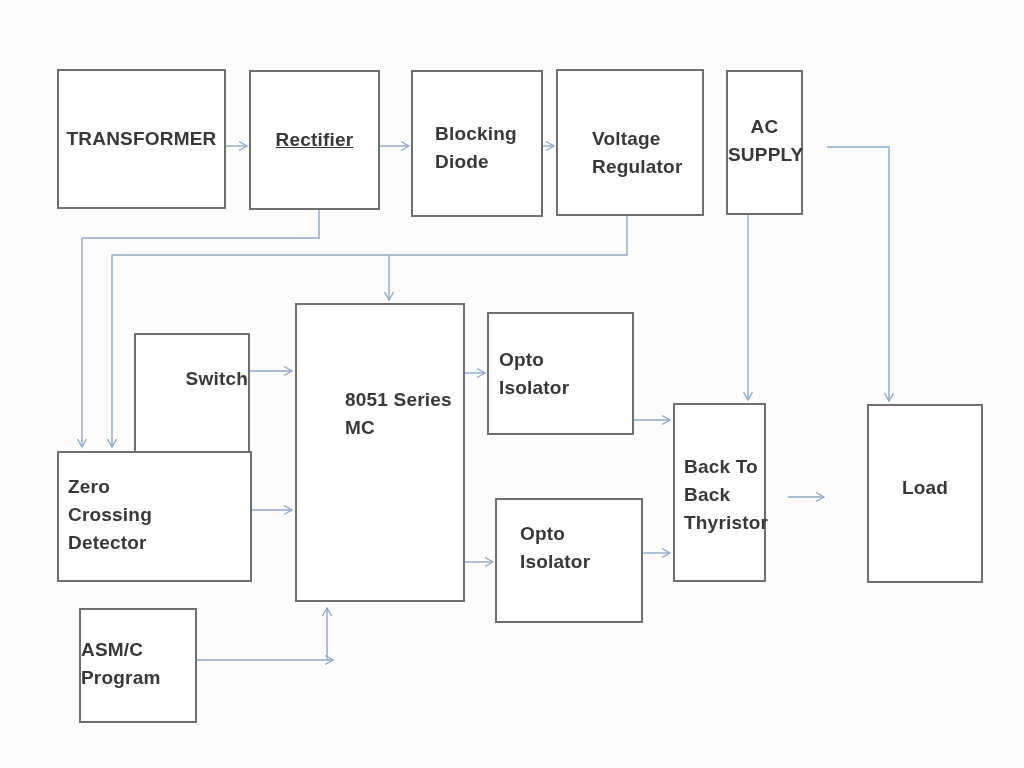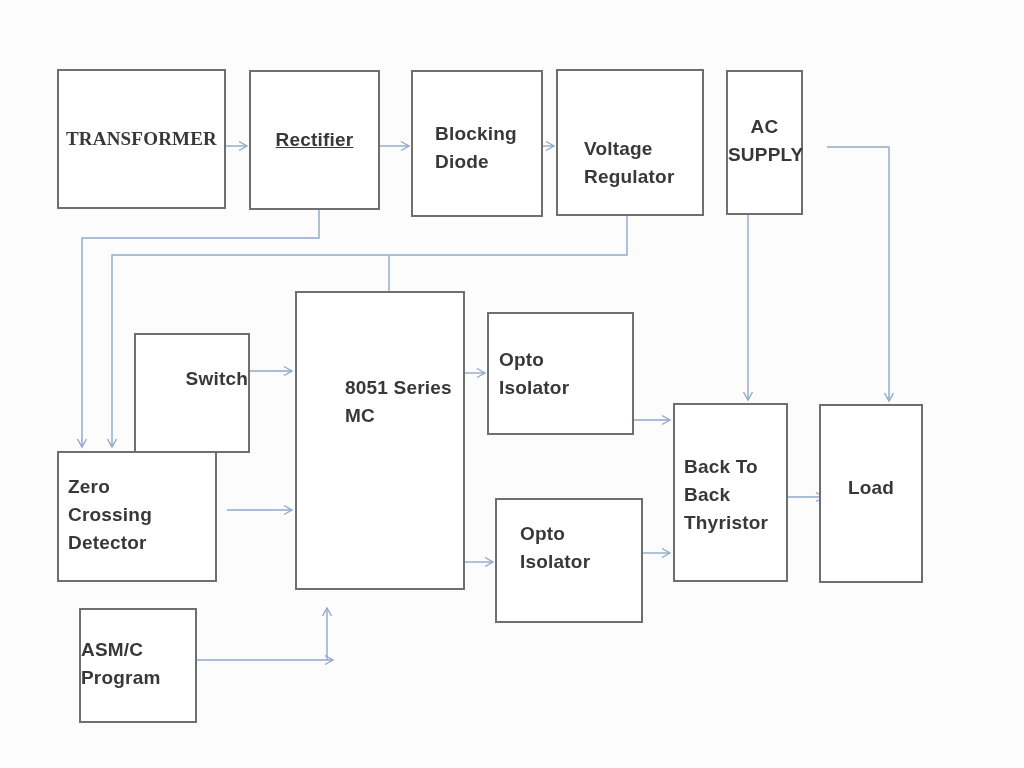--- a/index.html
+++ b/index.html
@@ -73,88 +73,88 @@
       <polyline points="634,420 670,420" marker-end="url(#arrowhead)"></polyline>
       <polyline points="643,553 670,553" marker-end="url(#arrowhead)"></polyline>
       <polyline points="788,497 824,497" marker-end="url(#arrowhead)"></polyline>
       <polyline points="748,215 748,400" marker-end="url(#arrowhead)"></polyline>
       <polyline points="827,147 889,147 889,401" marker-end="url(#arrowhead)"></polyline>
       <polyline points="197,660 333,660" marker-end="url(#arrowhead)"></polyline>
       <polyline points="327,660 327,608" marker-end="url(#arrowhead)"></polyline>
     </svg>
 
 <div class="block center" style="left: 57px; top: 69px; width: 169px; height: 140px;">
-      <div class="label" style="top: 0px; font-family: Liberation Serif, serif;">
+      <div class="label" style="top: 0px;">
         <span class="line">TRANSFORMER</span>
       </div>
     </div>
     <div class="block center" style="left: 249px; top: 70px; width: 131px; height: 140px;">
       <div class="label" style="top: 0px; text-decoration: underline;">
         <span class="line">Rectifier</span>
       </div>
     </div>
     <div class="block" style="left: 411px; top: 70px; width: 132px; height: 147px;">
       <div class="label" style="top: 4px; padding-left: 10px; margin-left: 12px;">
         <span class="line">Blocking</span>
         <span class="line">Diode</span>
       </div>
     </div>
     <div class="block" style="left: 556px; top: 69px; width: 148px; height: 147px;">
-      <div class="label" style="top: 20px; padding-left: 26px;">
+      <div class="label" style="top: 10px; padding-left: 34px;">
         <span class="line">Voltage</span>
         <span class="line">Regulator</span>
       </div>
     </div>
     <div class="block center" style="left: 726px; top: 70px; width: 77px; height: 145px;">
       <div class="label" style="top: -2px;">
         <span class="line">AC</span>
         <span class="line">SUPPLY</span>
       </div>
     </div>
     <div class="block center" style="left: 134px; top: 333px; width: 116px; height: 120px; align-items: flex-end;">
       <div class="label" style="top: -14px;">
         <span class="line">Switch</span>
       </div>
     </div>
-    <div class="block" style="left: 295px; top: 291px; width: 170px; height: 299px;">
+    <div class="block" style="left: 295px; top: 303px; width: 170px; height: 299px;">
       <div class="label" style="top: -39px; padding-left: 48px;">
         <span class="line">8051 Series</span>
         <span class="line">MC</span>
       </div>
     </div>
     <div class="block" style="left: 487px; top: 312px; width: 147px; height: 123px;">
       <div class="label" style="top: 0px; padding-left: 10px;">
         <span class="line">Opto</span>
         <span class="line">Isolator</span>
       </div>
     </div>
     <div class="block" style="left: 495px; top: 498px; width: 148px; height: 125px;">
       <div class="label" style="top: -13px; padding-left: 23px;">
         <span class="line">Opto</span>
         <span class="line">Isolator</span>
       </div>
     </div>
-    <div class="block" style="left: 57px; top: 451px; width: 160px; height: 131px;">
+    <div class="block" style="left: 57px; top: 451px; width: 195px; height: 131px;">
       <div class="label" style="top: -2px; padding-left: 9px;">
         <span class="line">Zero</span>
         <span class="line">Crossing</span>
         <span class="line">Detector</span>
       </div>
     </div>
     <div class="block" style="left: 79px; top: 608px; width: 118px; height: 115px;">
       <div class="label" style="top: -2px; ">
         <span class="line">ASM/C</span>
         <span class="line">Program</span>
       </div>
     </div>
-    <div class="block" style="left: 673px; top: 403px; width: 115px; height: 179px;">
+    <div class="block" style="left: 673px; top: 403px; width: 93px; height: 179px;">
       <div class="label" style="top: 2px; padding-left: 9px;">
         <span class="line">Back To</span>
         <span class="line">Back</span>
         <span class="line">Thyristor</span>
       </div>
     </div>
-    <div class="block center" style="left: 819px; top: 404px; width: 104px; height: 179px;">
+    <div class="block center" style="left: 867px; top: 404px; width: 116px; height: 179px;">
       <div class="label" style="top: -6px;">
         <span class="line">Load</span>
       </div>
     </div>
   </div>
 
 </body></html>

